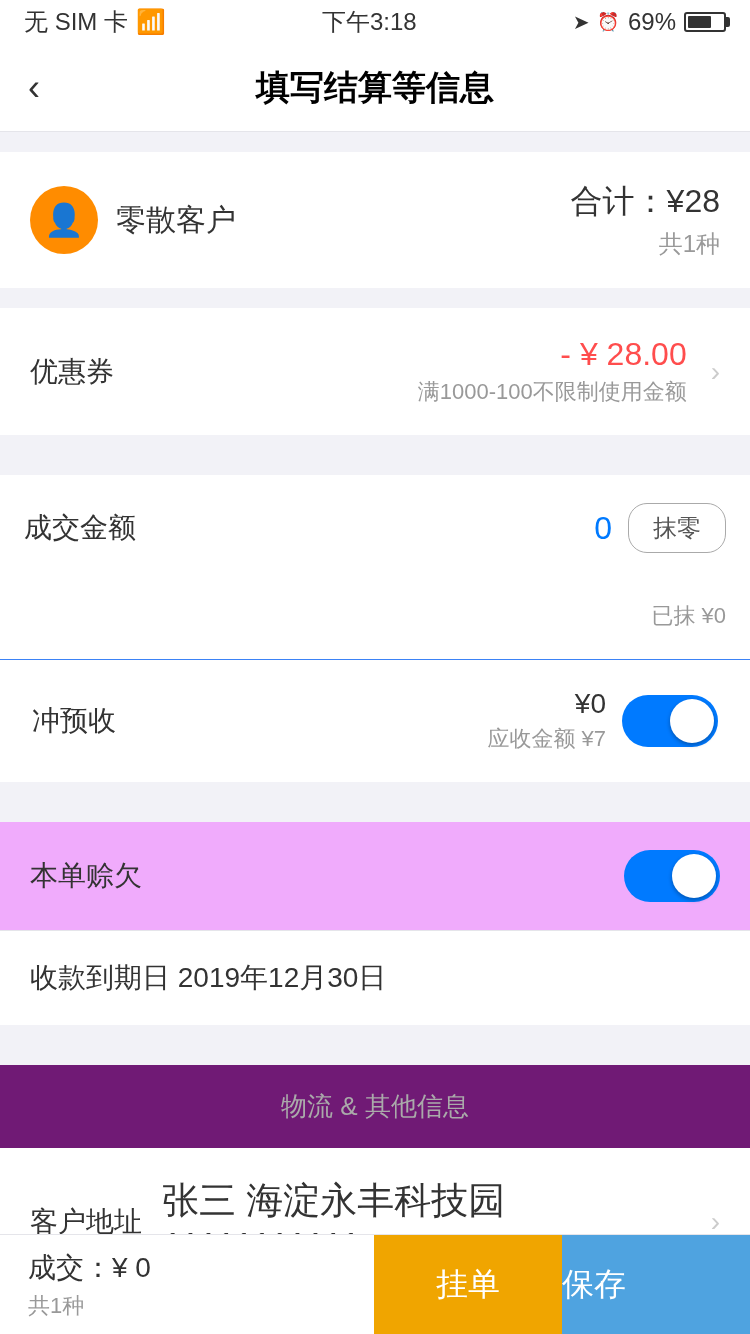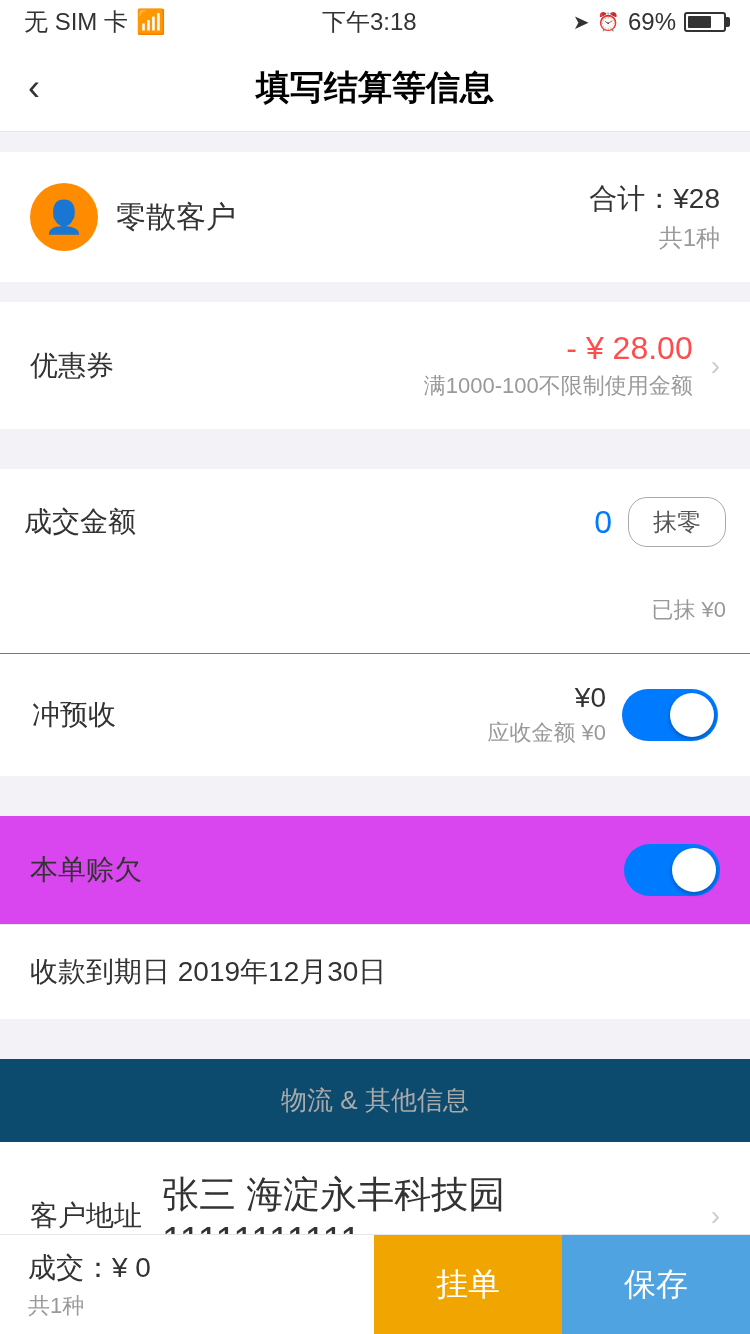--- a/index.html
+++ b/index.html
@@ -94,34 +94,34 @@
     .customer-avatar {
       width: 68px; height: 68px;
       background: #ff8c00;
       border-radius: 50%;
       display: flex; align-items: center; justify-content: center;
       color: #fff;
       font-size: 32px;
     }
     .customer-name { font-size: 30px; color: #333; font-weight: 500; }
     .customer-right { text-align: right; }
-    .customer-total { font-size: 28px; color: #333; }
+    .customer-total { font-size: 32px; color: #333; }
     .customer-count { font-size: 24px; color: #999; margin-top: 4px; }
     .section-gap { height: 20px; background: #f2f2f7; }
 
     
     .coupon-row {
       background: #fff;
       padding: 28px 30px;
       display: flex;
       align-items: center;
       justify-content: space-between;
     }
     .coupon-label { font-size: 28px; color: #333; }
-    .coupon-right { text-align: right; display: flex; align-items: center; gap: 18px; }
+    .coupon-right { text-align: right; display: flex; align-items: center; gap: 24px; }
     .coupon-amount { font-size: 32px; color: #ff4d4d; font-weight: 500; }
     .coupon-desc { font-size: 22px; color: #999; margin-top: 4px; }
     .chevron-icon { font-size: 28px; color: #ccc; }
 
     
     .amount-section {
       background: #fff;
       padding: 28px 24px;
       margin-top: 20px;
     }
@@ -177,41 +177,41 @@
       width: 44px; height: 44px;
       background: #fff;
       border-radius: 50%;
       position: absolute;
       top: 4px; right: 4px;
       box-shadow: 0 2px 4px rgba(0,0,0,0.3);
     }
 
     
     .debt-section {
-      background: #d946ef;
+      background: #f0abfc;
       margin-top: 20px;
       padding: 28px 30px;
       display: flex;
       align-items: center;
       justify-content: space-between;
     }
     .debt-label { font-size: 28px; color: #333; }
 
     
     .duedate-row {
       background: #fff;
       padding: 28px 30px;
       border-top: 1px solid #e5e5ea;
     }
     .duedate-text { font-size: 28px; color: #333; }
 
     
     .logistics-section {
       margin-top: 20px;
-      background: #0c4a6e;
+      background: #701a75;
       padding: 24px 30px;
       text-align: center;
     }
     .logistics-label { font-size: 26px; color: #aaa; }
 
     
     .address-row {
       background: #fff;
       padding: 28px 30px;
       display: flex;
@@ -244,21 +244,21 @@
     .bottom-btn-hang {
       width: 188px;
       background: #f0a500;
       display: flex; align-items: center; justify-content: center;
       font-size: 32px; color: #fff; font-weight: 500;
       cursor: pointer;
     }
     .bottom-btn-save {
       width: 188px;
       background: #4fa3e0;
-      display: flex; align-items: center; justify-content: center;
+      display: flex; align-items: center; justify-content: flex-start;
       font-size: 32px; color: #fff; font-weight: 500;
       cursor: pointer;
     }
 
     .spacer-bottom { height: 100px; }
   </style>
 </head>
 <body>
 
 <div class="status-bar">
@@ -319,21 +319,21 @@
     </div>
   </div>
   <div class="already-rounded">已抹  ¥0</div>
 </div>
 
 <div class="prepay-row card">
   <span class="prepay-label">冲预收</span>
   <div class="prepay-right">
     <div class="prepay-amounts">
       <div class="prepay-amount">¥0</div>
-      <div class="prepay-receivable">应收金额 ¥0</div>
+      <div class="prepay-receivable">应收金额 ¥7</div>
     </div>
     <div class="toggle">
       <div class="toggle-knob"></div>
     </div>
   </div>
 </div>
 
 <div class="section-gap"></div>
 
 <div class="debt-section card">

